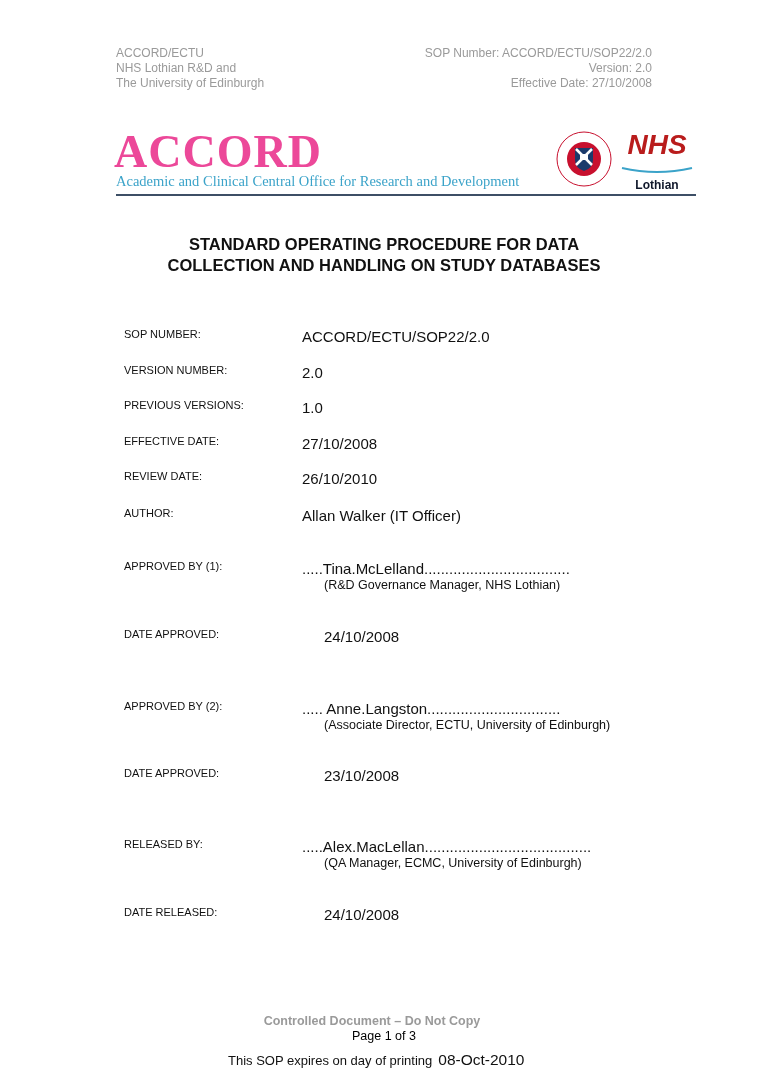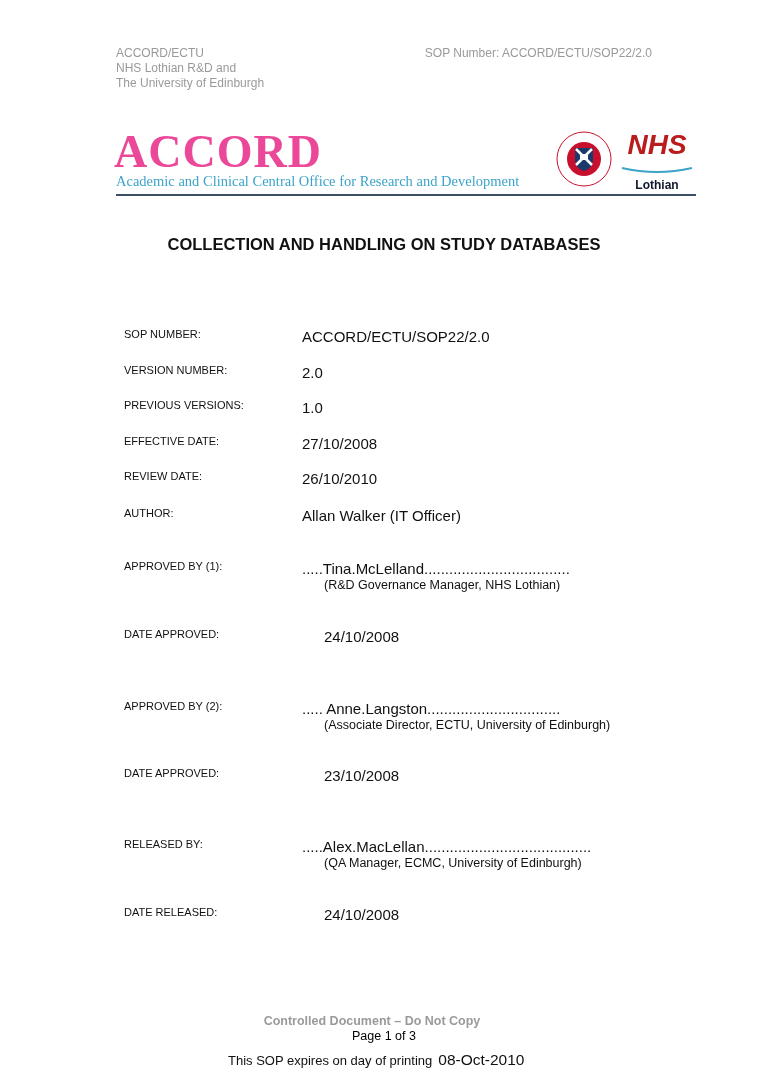--- a/index.html
+++ b/index.html
@@ -27,20 +27,22 @@
 </head>
 <body>
 
 <div class="abs hdr hdr-left">
   <div>ACCORD/ECTU</div>
   <div>NHS Lothian R&amp;D and</div>
   <div>The University of Edinburgh</div>
 </div>
 <div class="abs hdr hdr-right">
   <div>SOP Number: ACCORD/ECTU/SOP22/2.0</div>
+  <div>Version: 2.0</div>
+  <div>Effective Date: 27/10/2008</div>
 </div>
 
 <div class="abs logo-word">ACCORD</div>
 <div class="abs logo-sub">Academic and Clinical Central Office for Research and Development</div>
 <div class="abs crest">
   <svg width="58" height="58" viewBox="0 0 58 58">
     <circle cx="29" cy="29" r="27" fill="#fff" stroke="#c8102e" stroke-width="1"></circle>
     <circle cx="29" cy="29" r="17" fill="#c8102e"></circle>
     <path d="M20 18 h18 v12 q0 8 -9 11 q-9 -3 -9 -11 z" fill="#1b3a6b"></path>
     <path d="M21 19 L37 35 M37 19 L21 35" stroke="#fff" stroke-width="2.5"></path>
@@ -50,20 +52,21 @@
 <div class="abs nhs">
   <div style="font-weight:bold;font-size:28px;color:#b91c1c;text-align:center;line-height:30px;font-style:italic;">NHS</div>
   <svg width="78" height="8" viewBox="0 0 78 8">
     <path d="M4 2 Q39 10 74 2" stroke="#3ba3c9" stroke-width="2" fill="none"></path>
   </svg>
   <div style="font-weight:bold;font-size:12px;color:#0f172a;text-align:center;">Lothian</div>
 </div>
 <div class="abs logo-rule"></div>
 
 <div class="abs title">
+  <div>STANDARD OPERATING PROCEDURE FOR DATA</div>
   <div>COLLECTION AND HANDLING ON STUDY DATABASES</div>
 </div>
 
 <div class="abs row-label" style="top:328px">SOP NUMBER:</div>
 <div class="abs row-val" style="top:328px">ACCORD/ECTU/SOP22/2.0</div>
 <div class="abs row-label" style="top:364px">VERSION NUMBER:</div>
 <div class="abs row-val" style="top:364px">2.0</div>
 <div class="abs row-label" style="top:399px">PREVIOUS VERSIONS:</div>
 <div class="abs row-val" style="top:399px">1.0</div>
 <div class="abs row-label" style="top:435px">EFFECTIVE DATE:</div>

